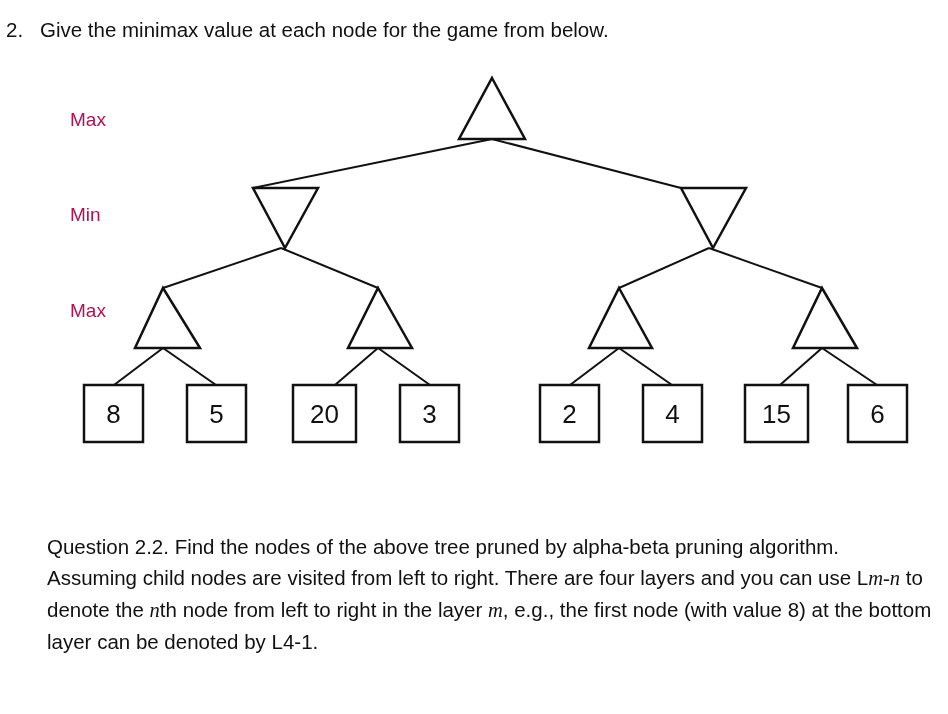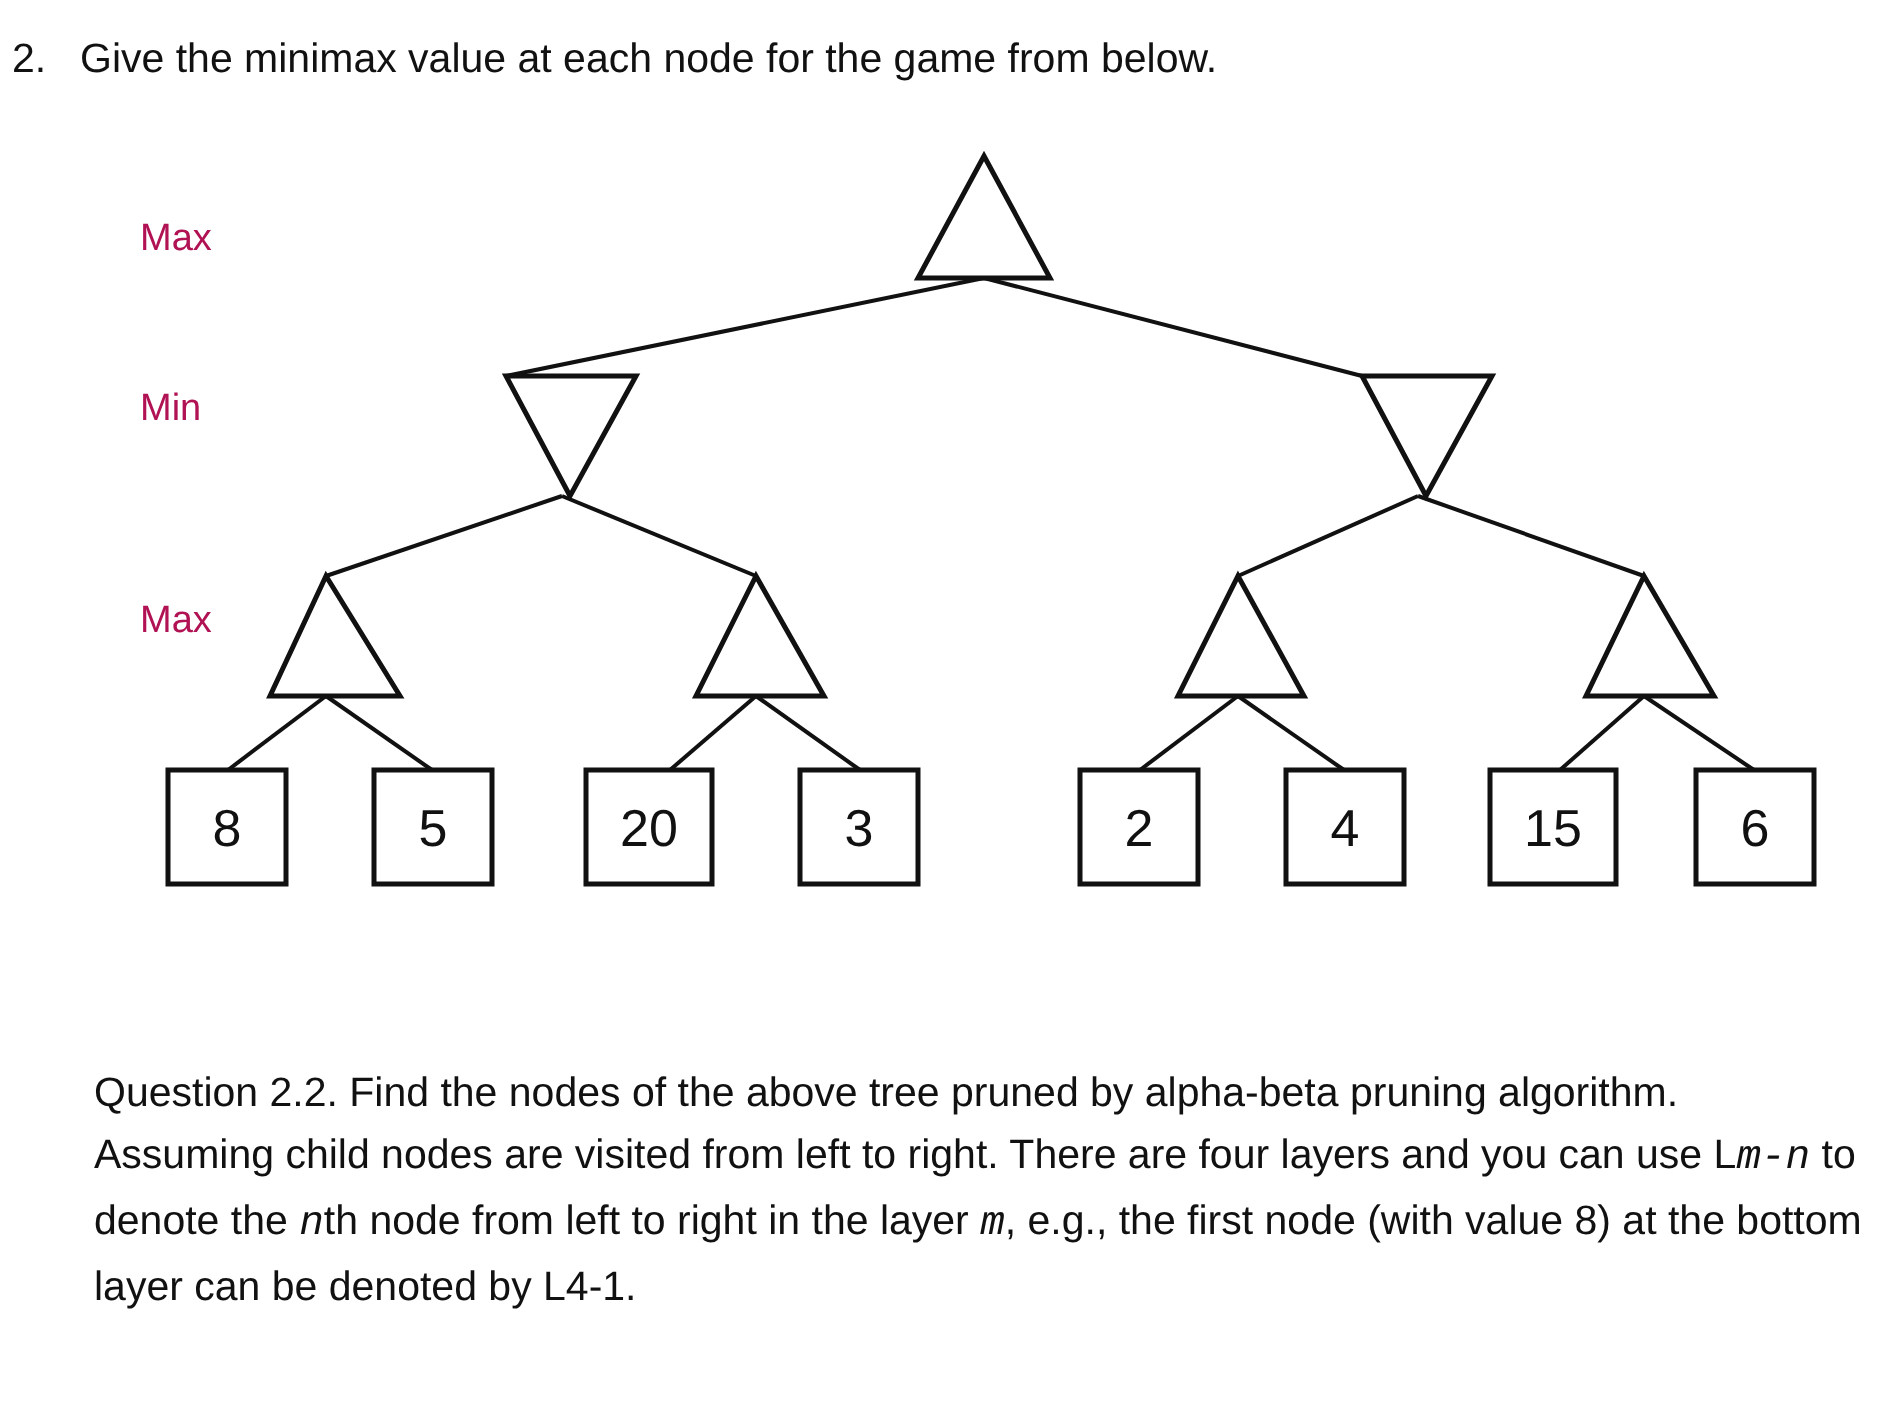--- a/index.html
+++ b/index.html
@@ -51,35 +51,35 @@
   }
 
   .level-label {
     position: absolute;
     font-family: "Liberation Sans", sans-serif;
     font-size: 19px;
     color: #b01254;
     white-space: nowrap;
   }
   #level-label-0 { left: 70px; top: 49px; }
-  #level-label-1 { left: 70px; top: 134px; }
+  #level-label-1 { left: 70px; top: 144px; }
   #level-label-2 { left: 70px; top: 240px; }
 
   
   #closing-paragraph {
     position: absolute;
     left: 47px;
     top: 531px;
     width: 886px;
     font-size: 20.5px;
     line-height: 31px;
     color: #111111;
   }
   #closing-paragraph .var {
-    font-family: Liberation Mono, monospace;
+    font-family: Liberation Serif, serif;
     font-style: italic;
   }
 </style>
 </head>
 <body>
 
 <div id="question-heading">
   <span id="question-number">2.</span>
   <span id="question-text">Give the minimax value at each node for the game from below.</span>
 </div>

